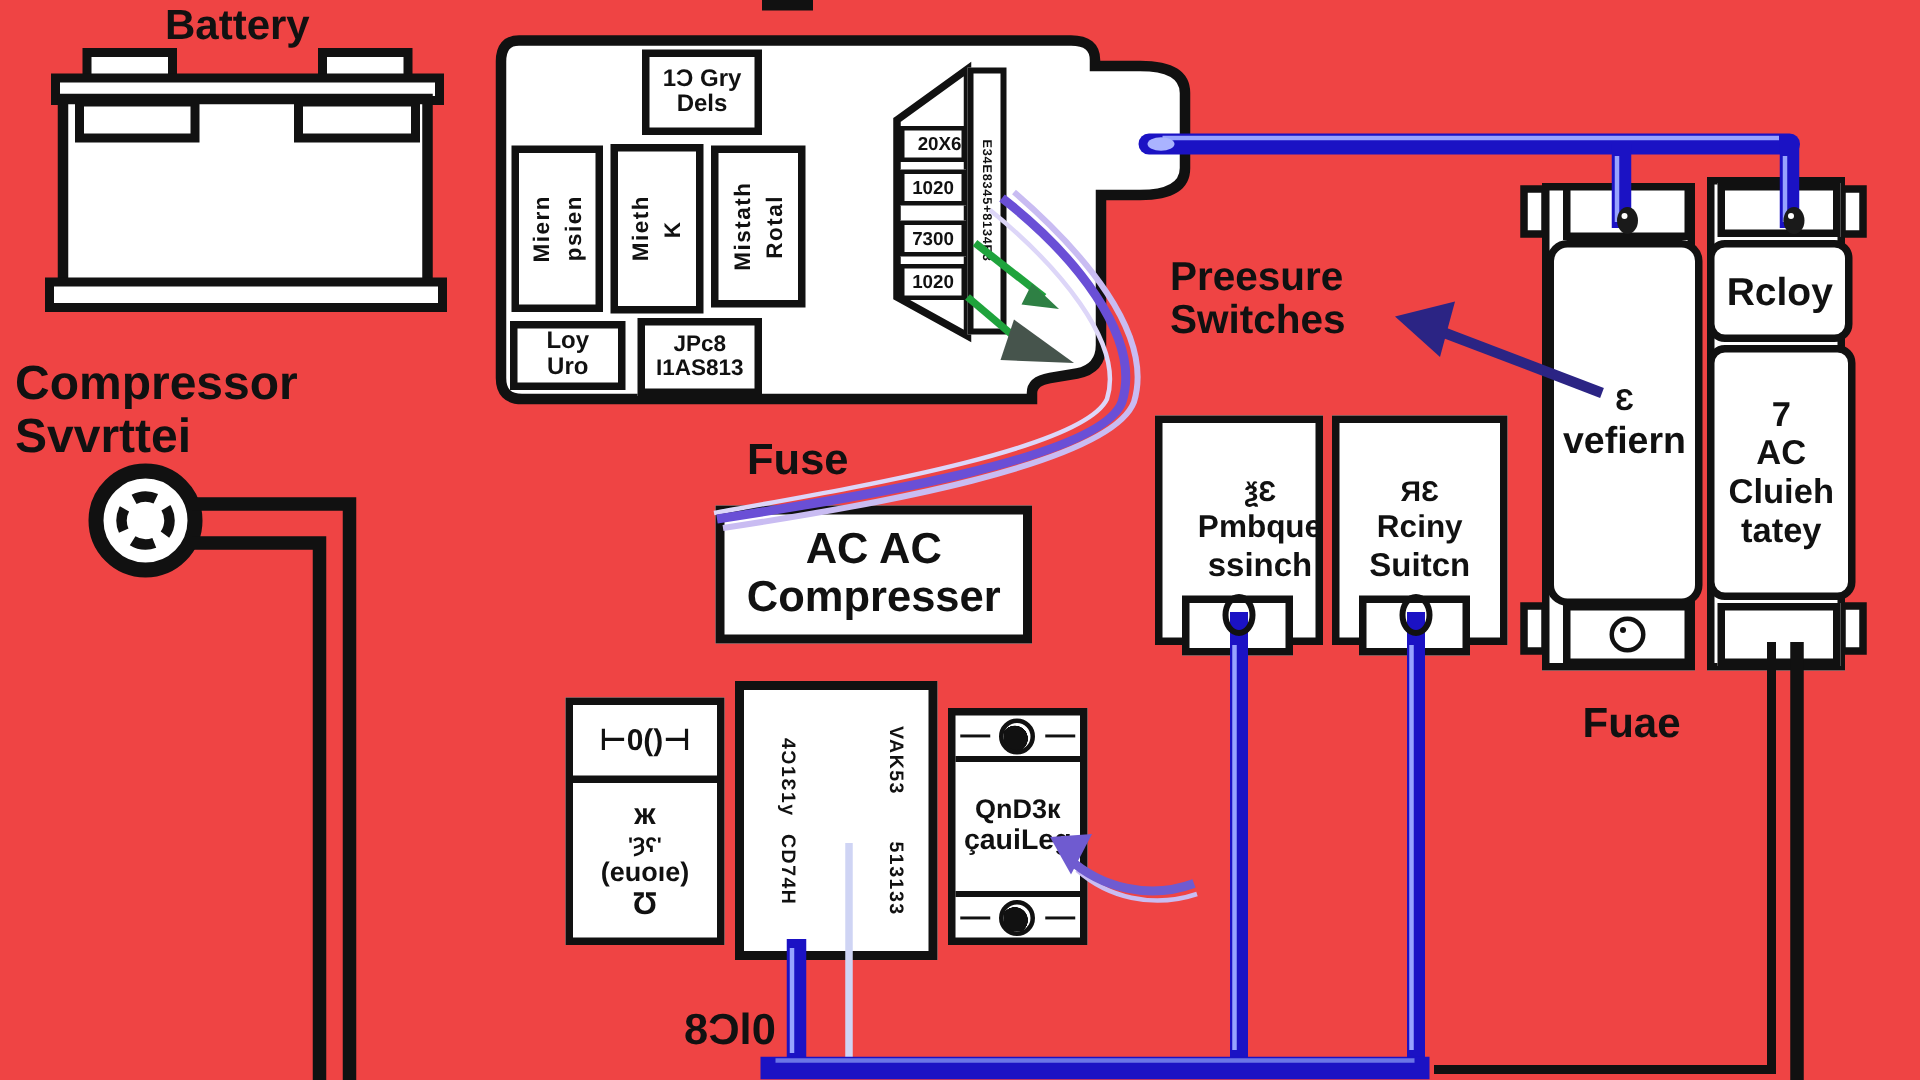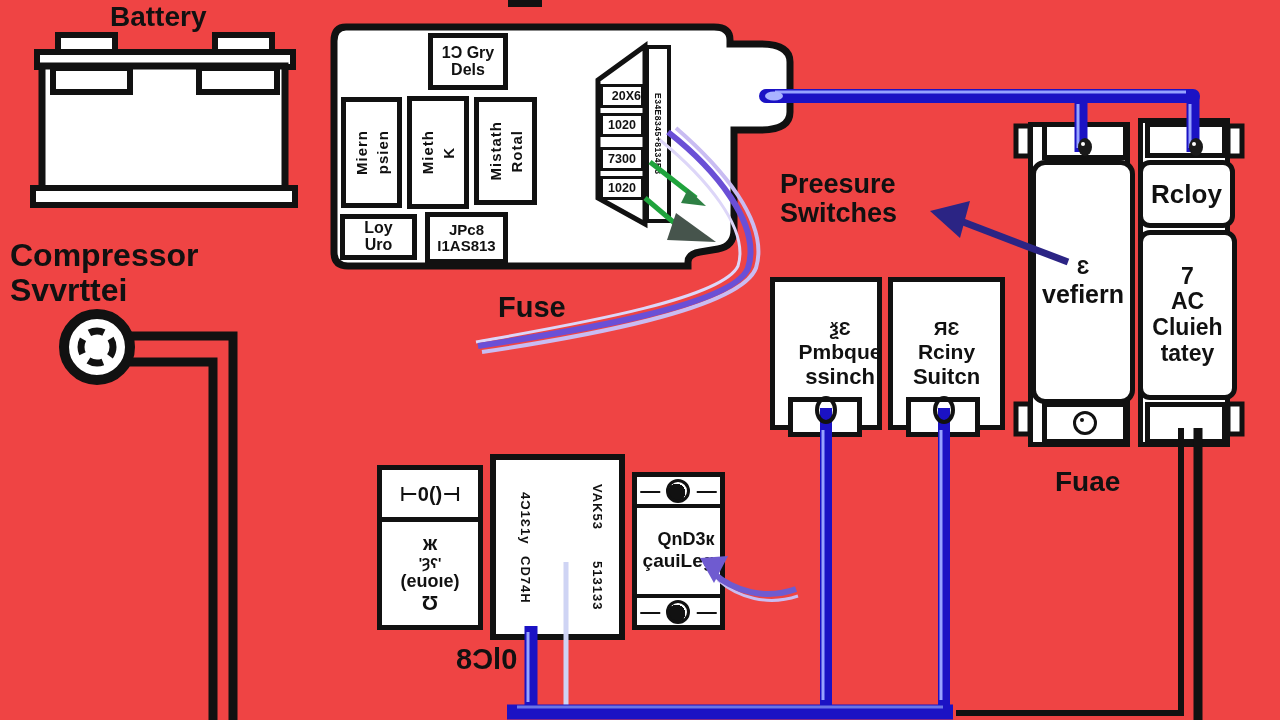--- a/index.html
+++ b/index.html
@@ -68,21 +68,21 @@
 
   <div class="lbl" style="left:498px;top:292px;font-size:29px;">Fuse</div>
 
   <div class="lbl" style="left:780px;top:170px;font-size:27px;">
     <div>Preesure</div>
     <div>Switches</div>
   </div>
 
   <div class="lbl" style="left:1043px;top:467px;font-size:28px;margin-left:12px;">Fuae</div>
 
-  <div class="lbl" style="left:456px;top:644px;font-size:29px;">8Ɔl0</div>
+  <div class="lbl" style="left:456px;top:672px;font-size:29px;">8Ɔl0</div>
 
   <div class="box" style="left:428px;top:33px;width:80px;height:57px;font-size:16px;line-height:1.05;">
     <span>1Ɔ Gry</span>
     <span>Dels</span>
   </div>
   <div class="box vcols" style="left:341px;top:97px;width:61px;height:111px;">
     <span class="vccw">Miern</span>
     <span class="vccw">psien</span>
   </div>
   <div class="box vcols" style="left:407px;top:96px;width:62px;height:113px;">
@@ -111,20 +111,24 @@
   <div class="box pin" style="left:600px;top:147px;width:44px;height:24px;">
       <span>7300</span>
     </div>
   <div class="box pin" style="left:600px;top:176px;width:44px;height:24px;">
       <span>1020</span>
     </div>
   <div class="box" style="left:645px;top:45px;width:26px;height:178px;border-width:4px;">
     <span class="striptxt">E34E8345+8134E3</span>
   </div>
 
+  <div class="box" style="left:477px;top:337px;width:211px;height:92px;border-width:6px;font-size:29px;line-height:1.1;">
+    <span>AC AC</span>
+    <span>Compresser</span>
+  </div>
 
   <div class="box" style="left:770px;top:277px;width:112px;height:153px;font-size:21px;line-height:1.15;padding-left:28px;">
     <span style="font-size:19px;">ѯƐ</span>
     <span>Pmbque</span>
     <span style="font-size:22px;">ssinch</span>
   </div>
   <div class="box tabbox" style="left:788px;top:397px;width:74px;height:40px;"></div>
 
   <div class="box" style="left:888px;top:277px;width:117px;height:153px;font-size:21px;line-height:1.15;">
     <span style="font-size:19px;">ЯƐ</span>
@@ -174,21 +178,21 @@
     <span class="vcw" style="left:22px;bottom:30px;">CD74H</span>
     <span class="vcw" style="right:14px;bottom:24px;">513133</span>
   </div>
 
   <div class="box" style="left:632px;top:472px;width:93px;height:158px;justify-content:flex-start;">
     <div class="trow" style="border-bottom:4px solid #111;">
       <span class="dash">—</span>
       <span class="term"></span>
       <span class="dash">—</span>
     </div>
-    <div style="flex:1;display:flex;flex-direction:column;align-items:flex-end;justify-content:center;line-height:1.2;">
+    <div style="flex:1;display:flex;flex-direction:column;align-items:center;justify-content:center;line-height:1.2;">
       <span style="font-size:18px;">QnD3к</span>
       <span style="font-size:19px;">çauiLeg</span>
     </div>
     <div class="trow" style="border-top:4px solid #111;">
       <span class="dash">—</span>
       <span class="term"></span>
       <span class="dash">—</span>
     </div>
   </div>
 

